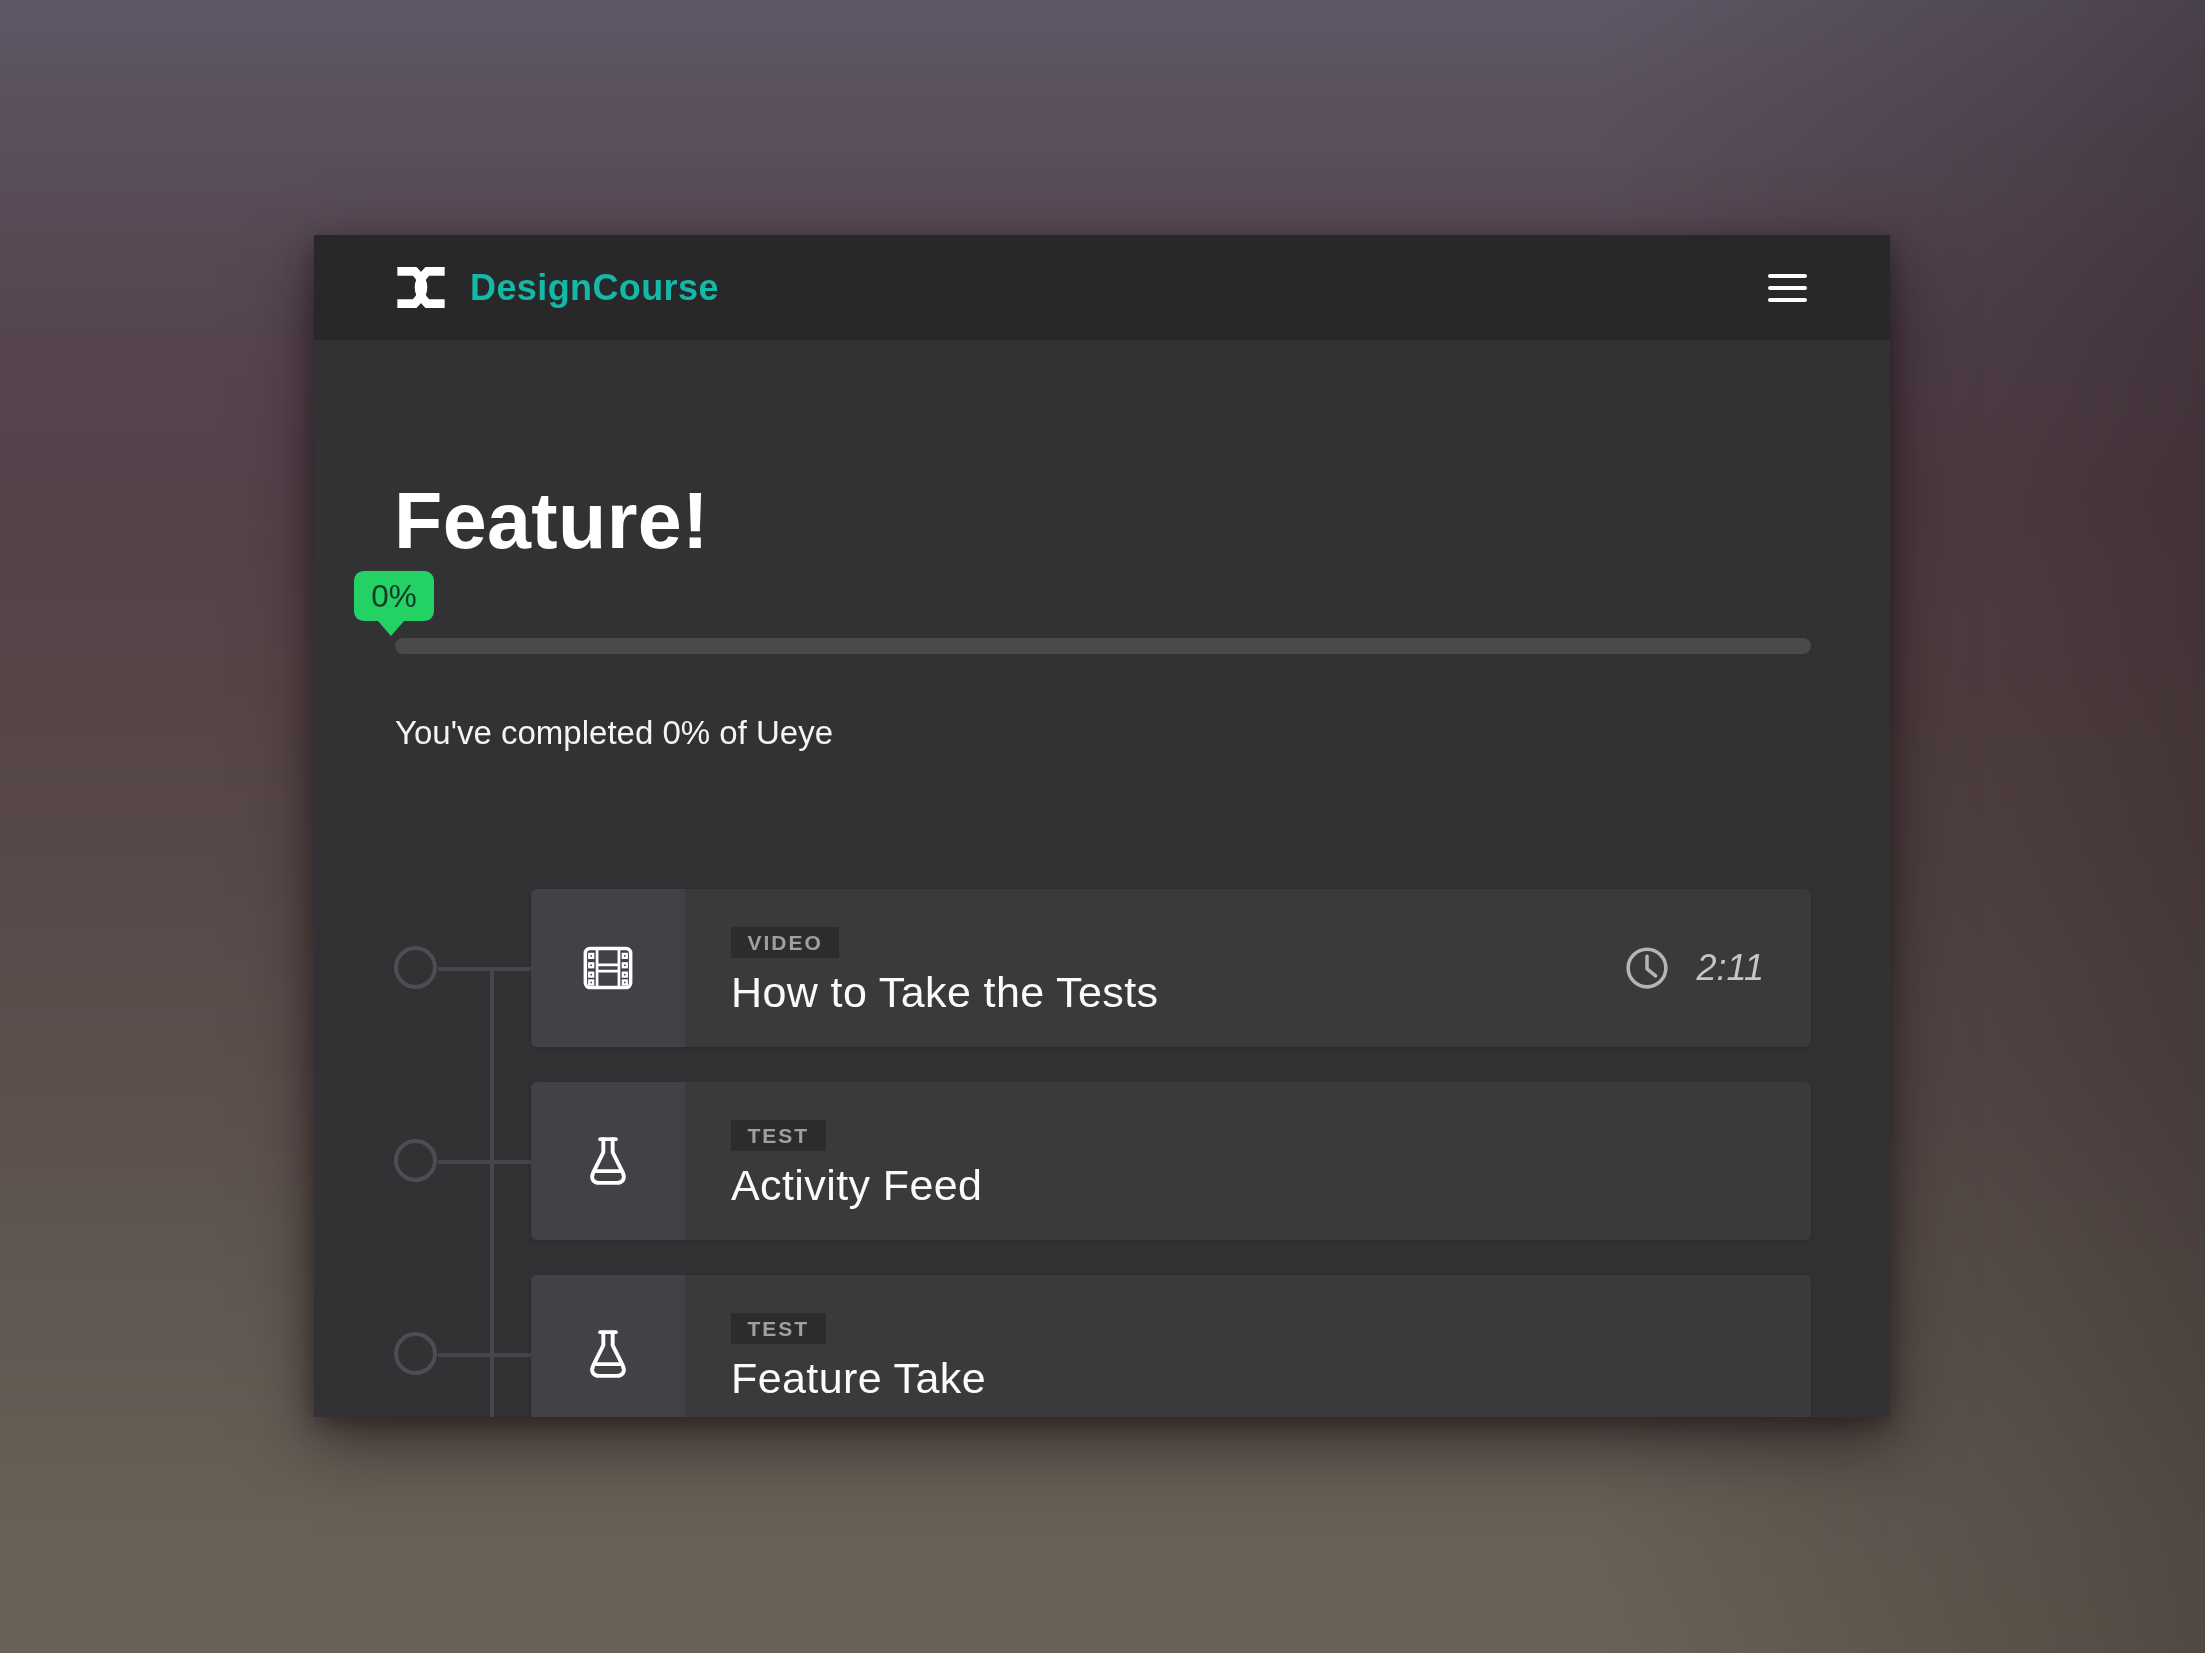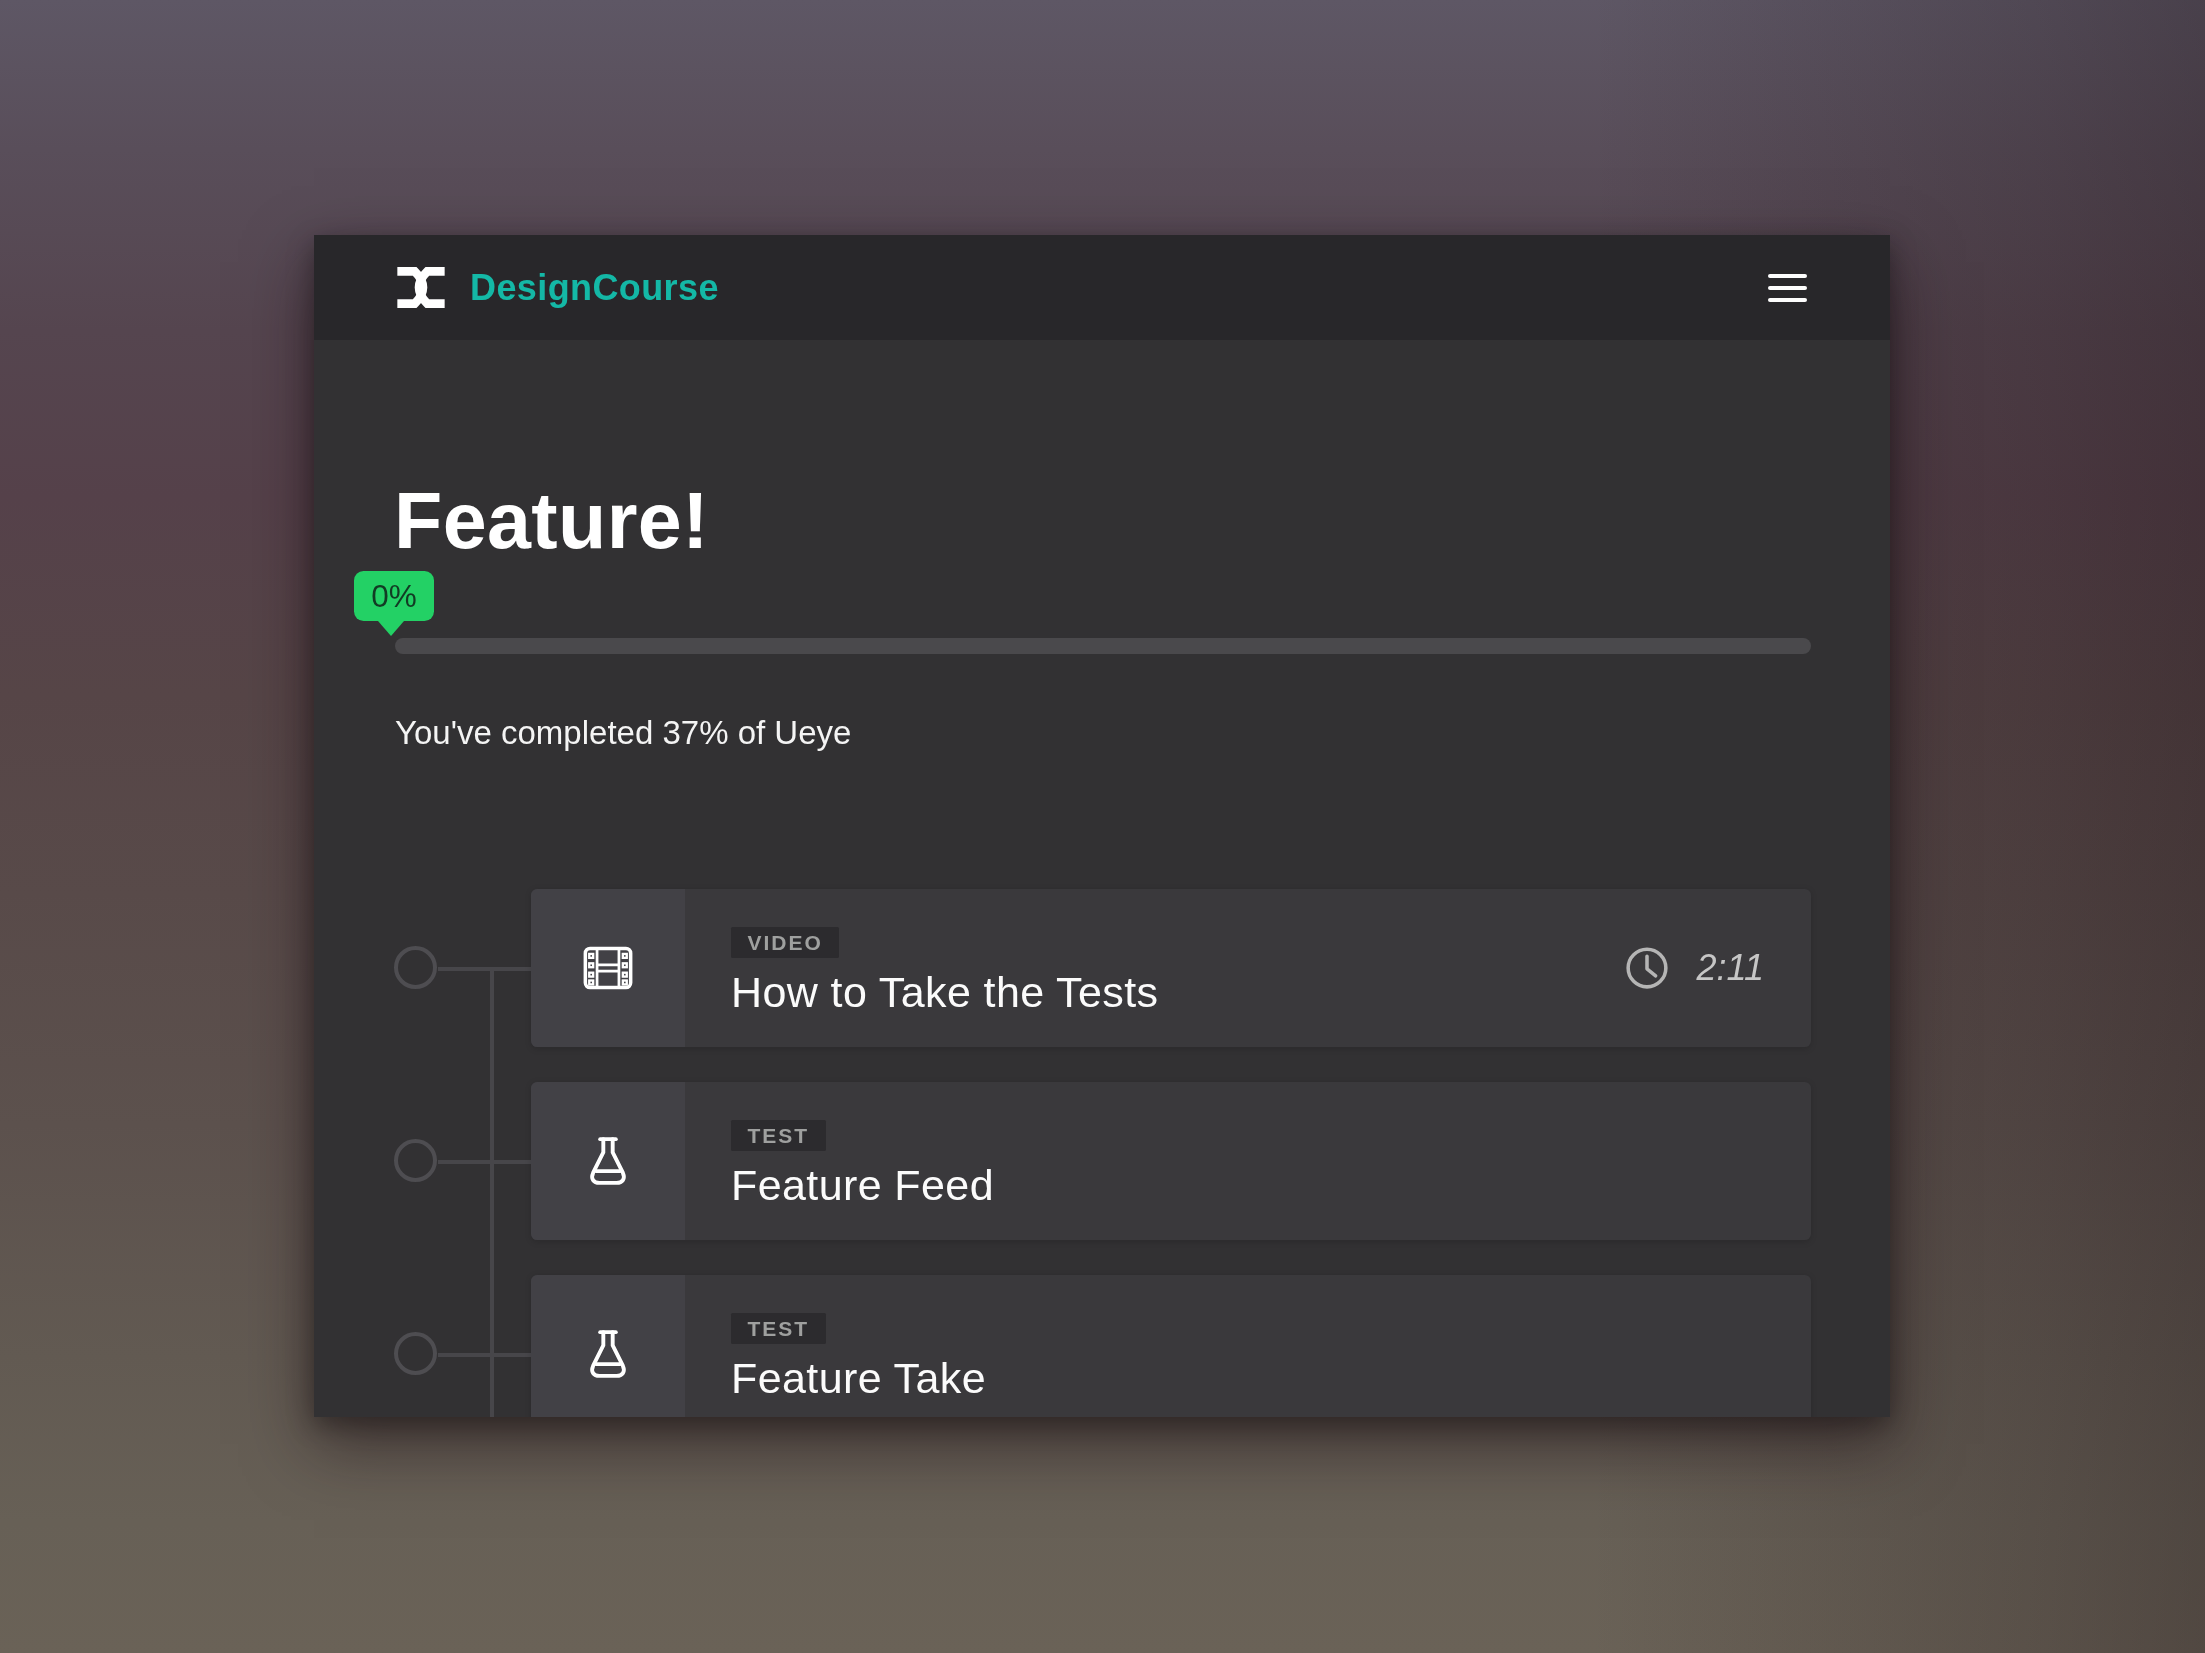--- a/index.html
+++ b/index.html
@@ -79,21 +79,21 @@
       <div class="hamburger">
         <span></span>
         <span></span>
         <span></span>
       </div>
     </div>
 
     <div class="welcome">Feature!</div>
     <div class="pct-badge">0%</div>
     <div class="track"></div>
-    <div class="subtitle">You've completed 37% of Ueye</div>
+    <div class="subtitle">You've completed 0% of Ueye</div>
 
     <div class="tl-v"></div>
     <div class="tl-h" style="top:732px"></div>
     <div class="tl-h" style="top:925px"></div>
     <div class="tl-h" style="top:1118px"></div>
     <div class="tl-circle" style="top:711px"></div>
     <div class="tl-circle" style="top:904px"></div>
     <div class="tl-circle" style="top:1097px"></div>
 
     <div class="row row-1">
@@ -130,21 +130,21 @@
     <div class="row row-2">
       <div class="icon-cell">
         <svg width="44" height="50" viewBox="0 0 56 64" fill="none" stroke="#ffffff" stroke-linecap="round" stroke-linejoin="round">
           <path d="M18 4 H38" stroke-width="5"></path>
           <path d="M22 4 V21 L9 47 C5.5 55 9.5 60 17 60 H39 C46.5 60 50.5 55 47 47 L34 21 V4" stroke-width="5"></path>
           <path d="M13 45 H43" stroke-width="5"></path>
         </svg>
       </div>
       <div class="row-body">
         <span class="type-badge">TEST</span>
-        <div class="row-title">Feature Feed</div>
+        <div class="row-title">Activity Feed</div>
       </div>
     </div>
 
     <div class="row row-3">
       <div class="icon-cell">
         <svg width="44" height="50" viewBox="0 0 56 64" fill="none" stroke="#ffffff" stroke-linecap="round" stroke-linejoin="round">
           <path d="M18 4 H38" stroke-width="5"></path>
           <path d="M22 4 V21 L9 47 C5.5 55 9.5 60 17 60 H39 C46.5 60 50.5 55 47 47 L34 21 V4" stroke-width="5"></path>
           <path d="M13 45 H43" stroke-width="5"></path>
         </svg>

